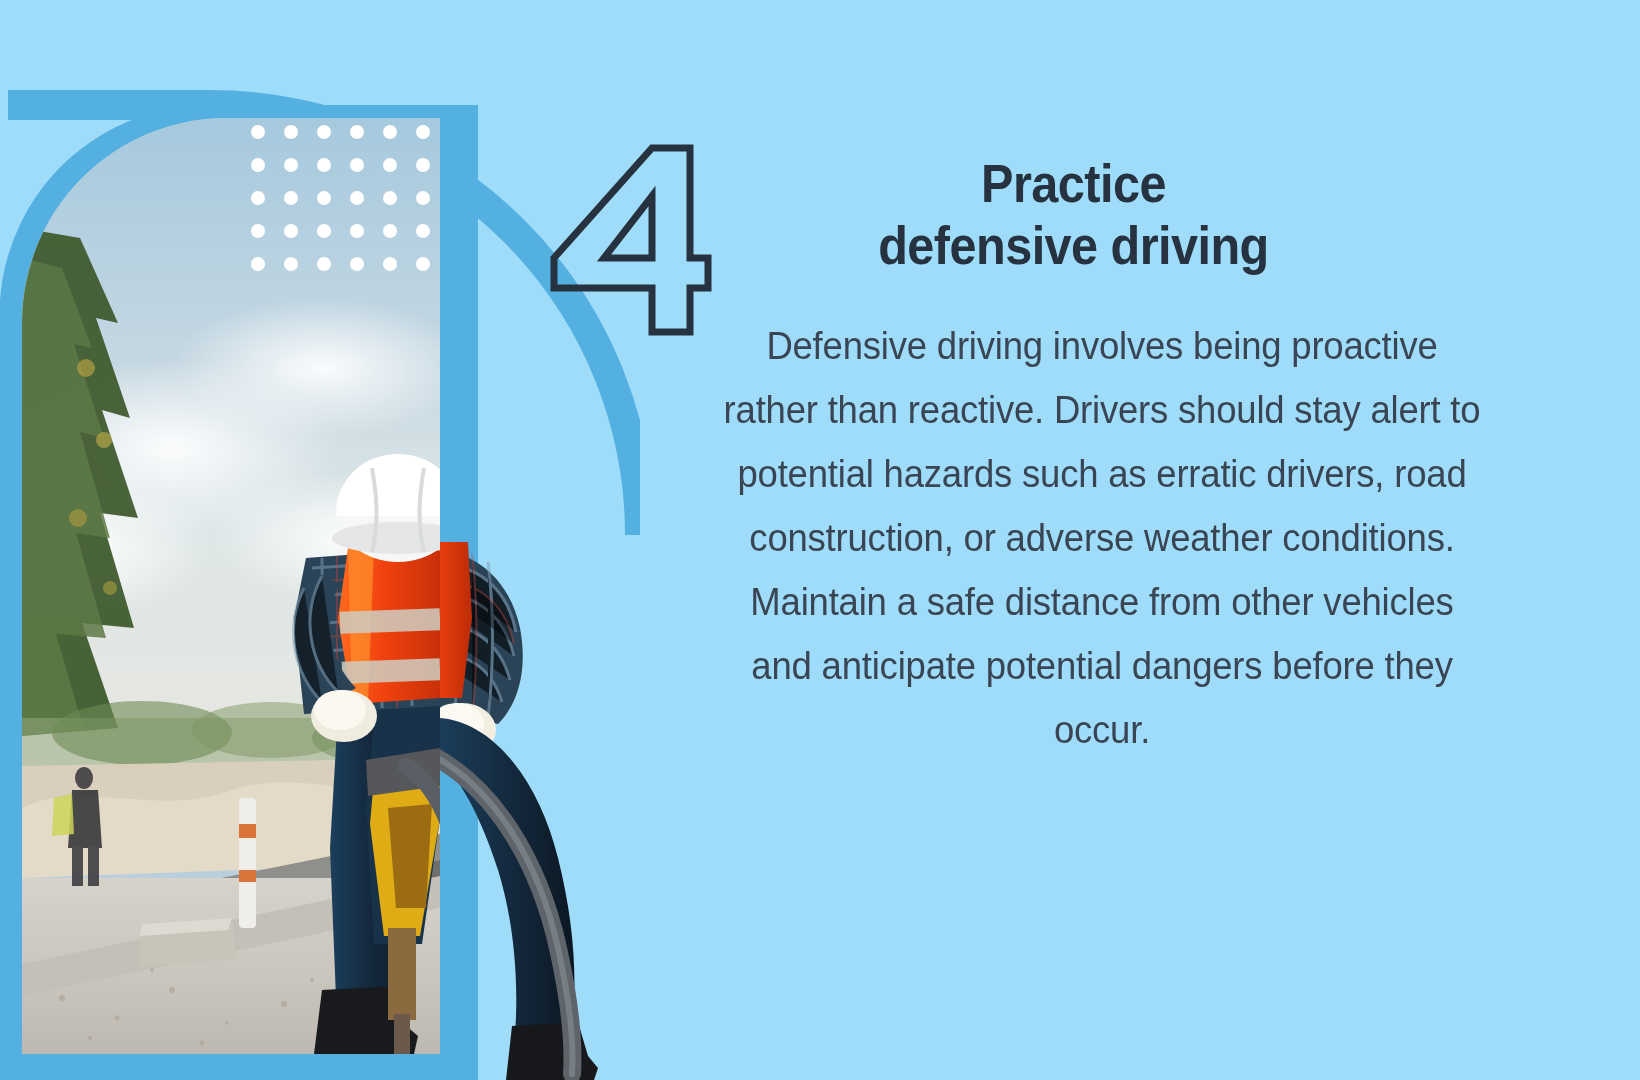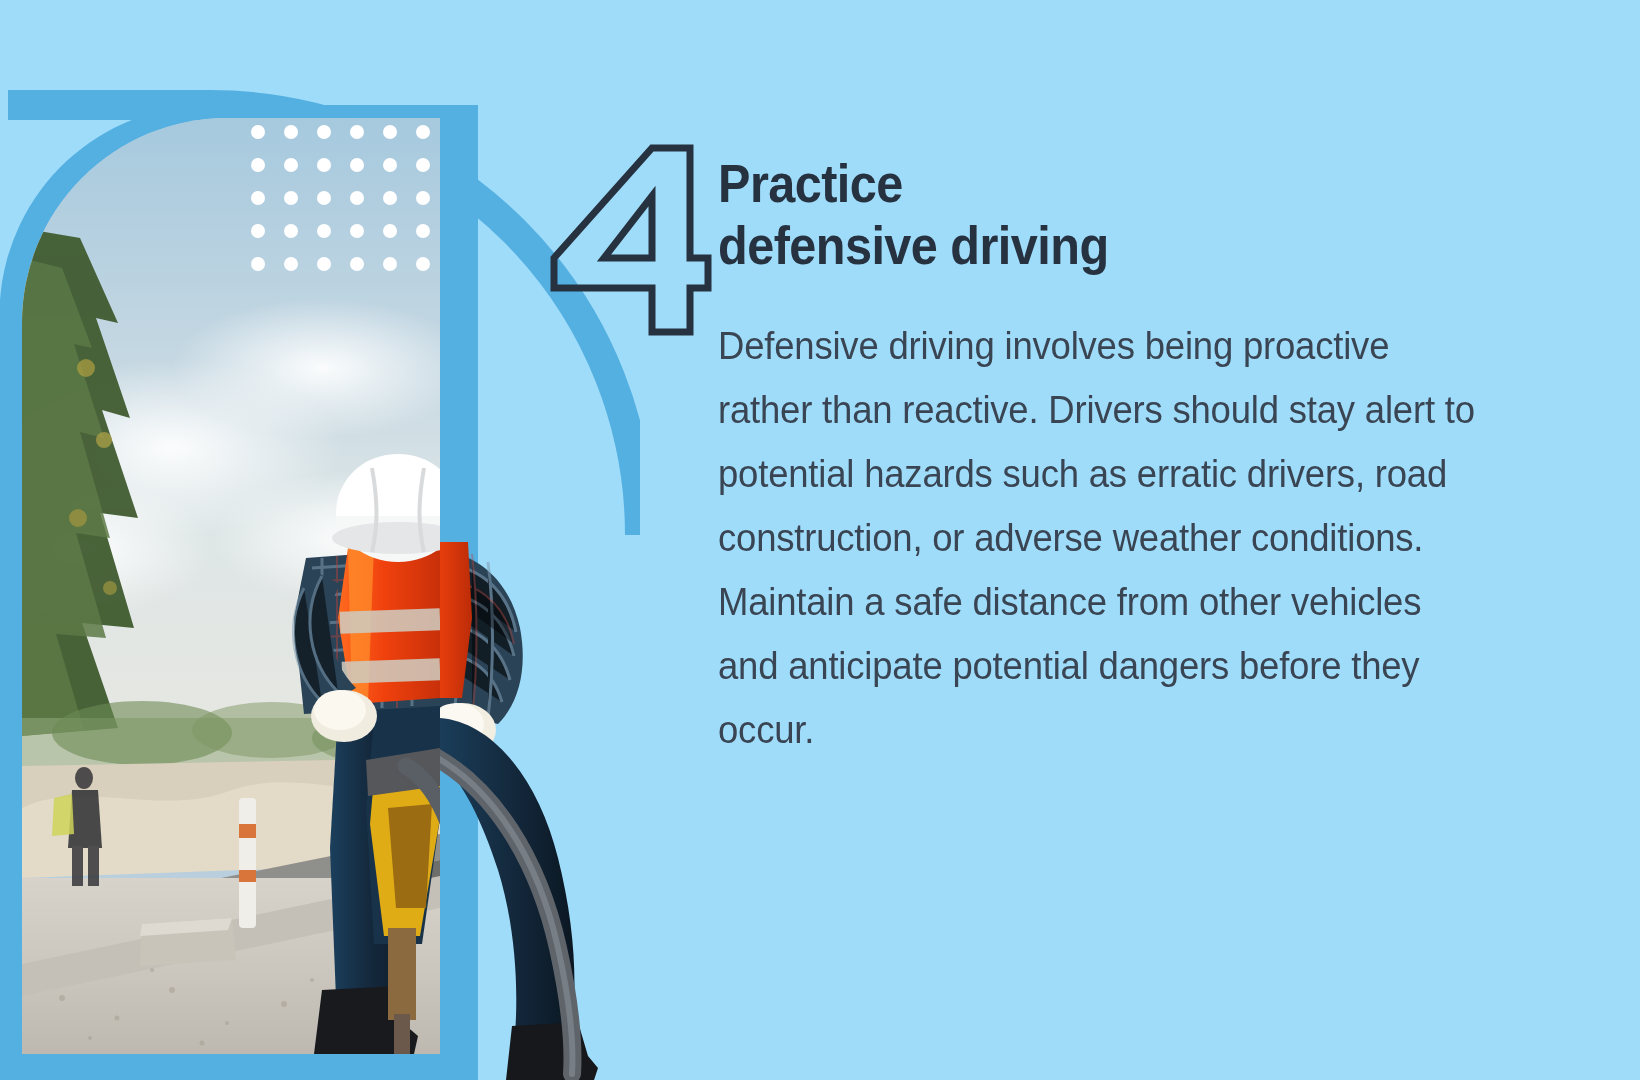--- a/index.html
+++ b/index.html
@@ -12,20 +12,21 @@
     overflow: hidden;
     font-family: "Liberation Sans", sans-serif;
   }
 
   #slide {
     position: relative;
     width: 1640px;
     height: 1080px;
     background: #9fdcfa;
     overflow: hidden;
+    text-align: center;
   }
 
   
   .left-panel {
     position: absolute;
     left: 0;
     top: 0;
     width: 640px;
     height: 1080px;
     overflow: hidden;

